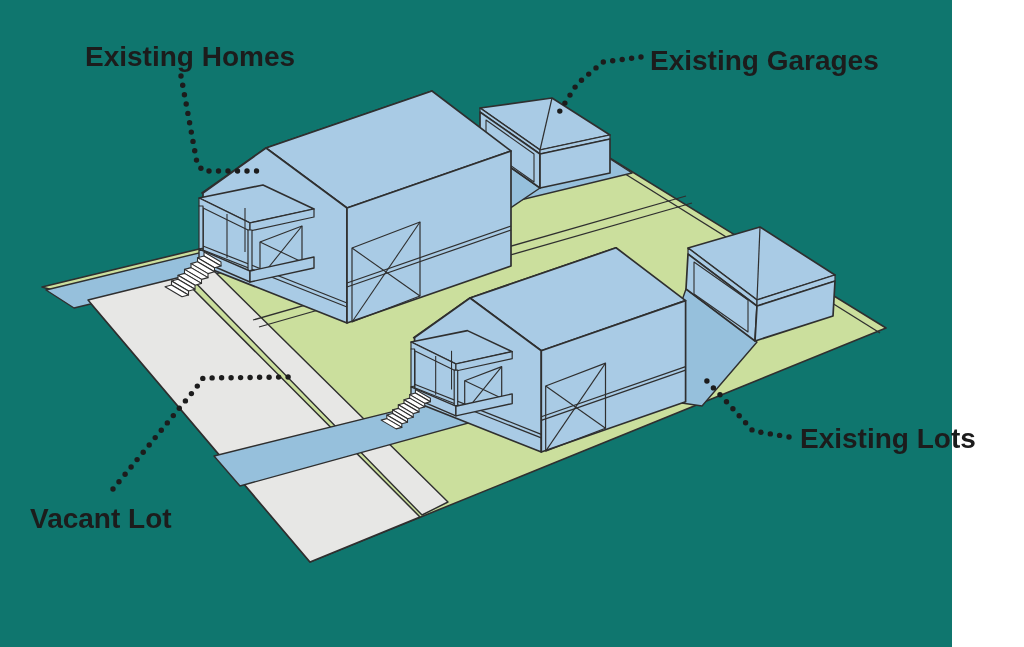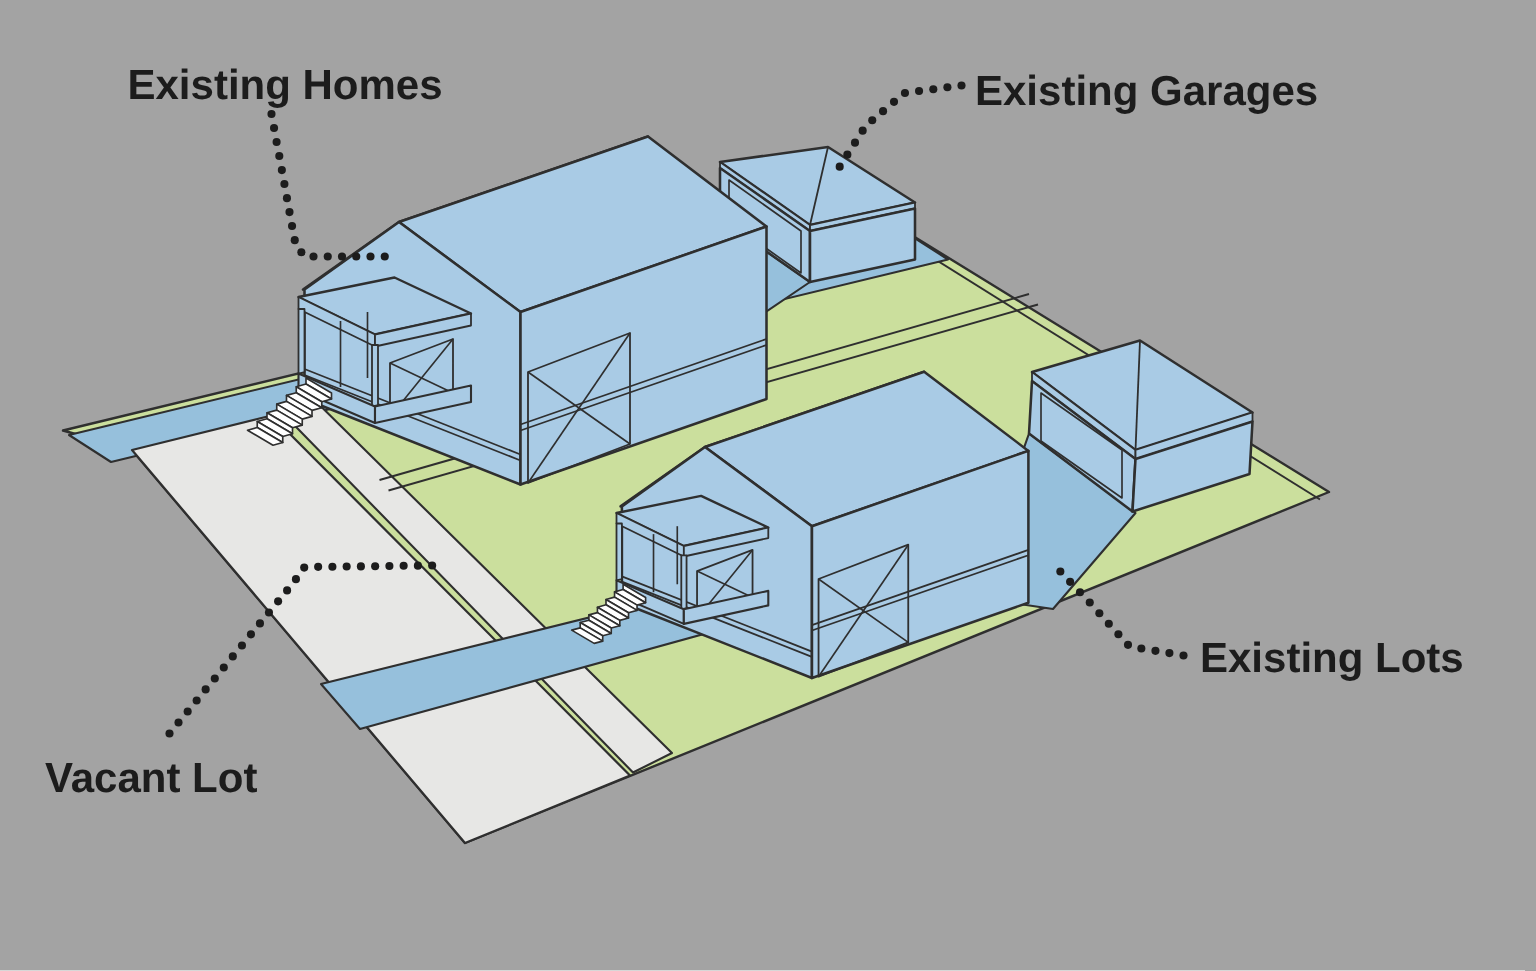--- a/index.html
+++ b/index.html
@@ -1,17 +1,17 @@
 <!DOCTYPE html>
 <html><head>
 <meta charset="utf-8">
 <style>
   html,body{margin:0;padding:0;background:#ffffff;}
   body{width:1024px;height:647px;overflow:hidden;font-family:"Liberation Sans","DejaVu Sans",sans-serif;}
-  #stage{position:relative;width:1024px;height:647px;background:#a3a3a3;}
+  #stage{position:relative;width:952px;height:647px;background:#0f766e;}
   svg{display:block;}
   text.diagram-label{font-family:"Liberation Sans","DejaVu Sans",sans-serif;font-weight:700;font-size:28px;}
 </style>
 </head>
 <body>
 
 <div id="stage">
   <svg id="scene" width="1024" height="647" viewBox="0 0 1024 647">
     <g id="g-ground">
         <polygon points="42.0,287.0 600.0,152.0 886.0,328.0 310.0,562.0 88.0,300.0" fill="#cbdf9d" stroke="#2f2f2f" stroke-width="1.6" stroke-linejoin="round"></polygon>

